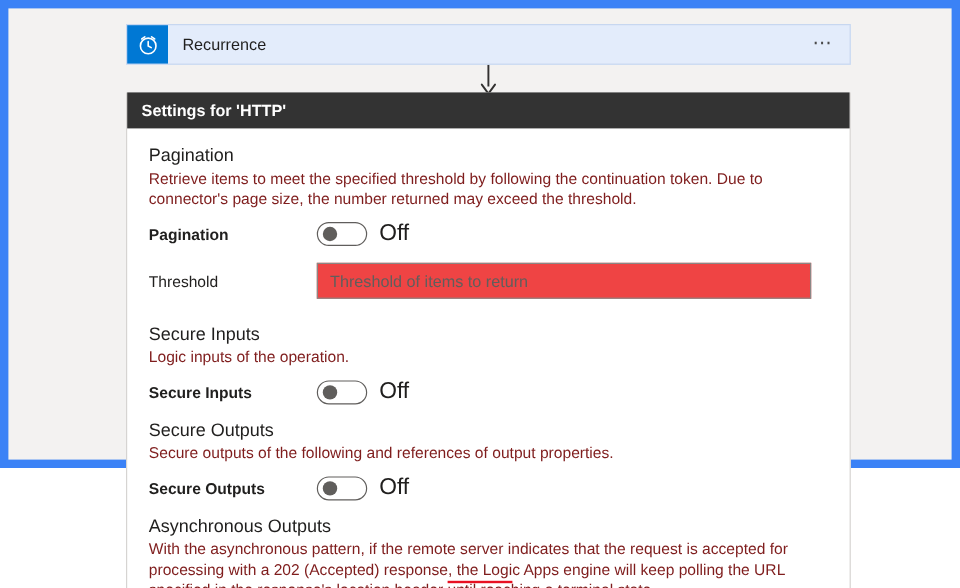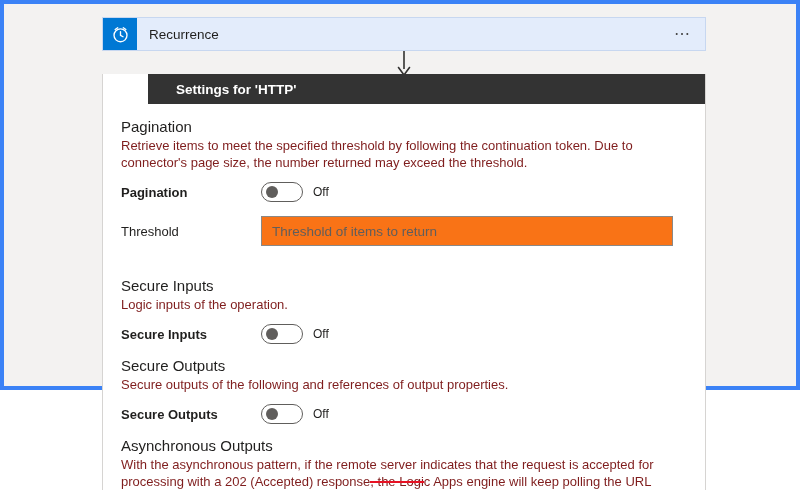--- a/index.html
+++ b/index.html
@@ -15,21 +15,21 @@
     color: #323130;
     overflow: hidden;
   }
 
   .canvas {
     position: relative;
     width: 800px;
     height: 390px;
     background: #f3f2f1;
     box-sizing: border-box;
-    border: 4px solid #3b82f6;
+    border: 7px solid #3b82f6;
   }
 
   
   .recurrence-card {
     position: absolute;
     left: 98px;
     top: 13px;
     width: 604px;
     height: 34px;
     background: #e3ecfb;
@@ -84,25 +84,24 @@
     border: 1px solid #d6d4d2;
     border-top: none;
     box-sizing: border-box;
   }
   .settings-header {
     height: 30px;
     background: #333333;
     color: #ffffff;
     display: flex;
     align-items: center;
-    padding-left: 28px;
+    padding-left: 12px;
     font-size: 13.5px;
     font-weight: bold;
     box-sizing: border-box;
-    margin-left: 45px;
   }
   .settings-body {
     padding: 14px 32px 0 18px;
     box-sizing: border-box;
   }
 
   .section { margin-bottom: 4px; }
   .section-title {
     font-size: 15px;
     color: #201f1e;
@@ -146,41 +145,41 @@
     width: 12px;
     height: 12px;
     border-radius: 50%;
     background: #605e5c;
     top: 3px;
     left: 4px;
     transition: none;
   }
   .toggle-state {
     margin-left: 10px;
-    font-size: 12px;
+    font-size: 19px;
     color: #201f1e;
   }
 
   .field-row {
     display: flex;
     align-items: center;
     height: 32px;
-    margin-bottom: 30px;
+    margin-bottom: 20px;
   }
   .field-label {
     font-size: 13px;
     color: #201f1e;
     width: 140px;
     flex: 0 0 auto;
   }
   .text-input {
     flex: 1 1 auto;
     height: 30px;
     border: 1px solid #8a8886;
-    background: #f97316;
+    background: #ef4444;
     font-family: "Liberation Sans", sans-serif;
     font-size: 13.5px;
     color: #201f1e;
     padding: 0 10px;
     box-sizing: border-box;
     max-width: 434px;
   }
   .text-input::placeholder { color: #605e5c; }
 
   .underline-highlight {

